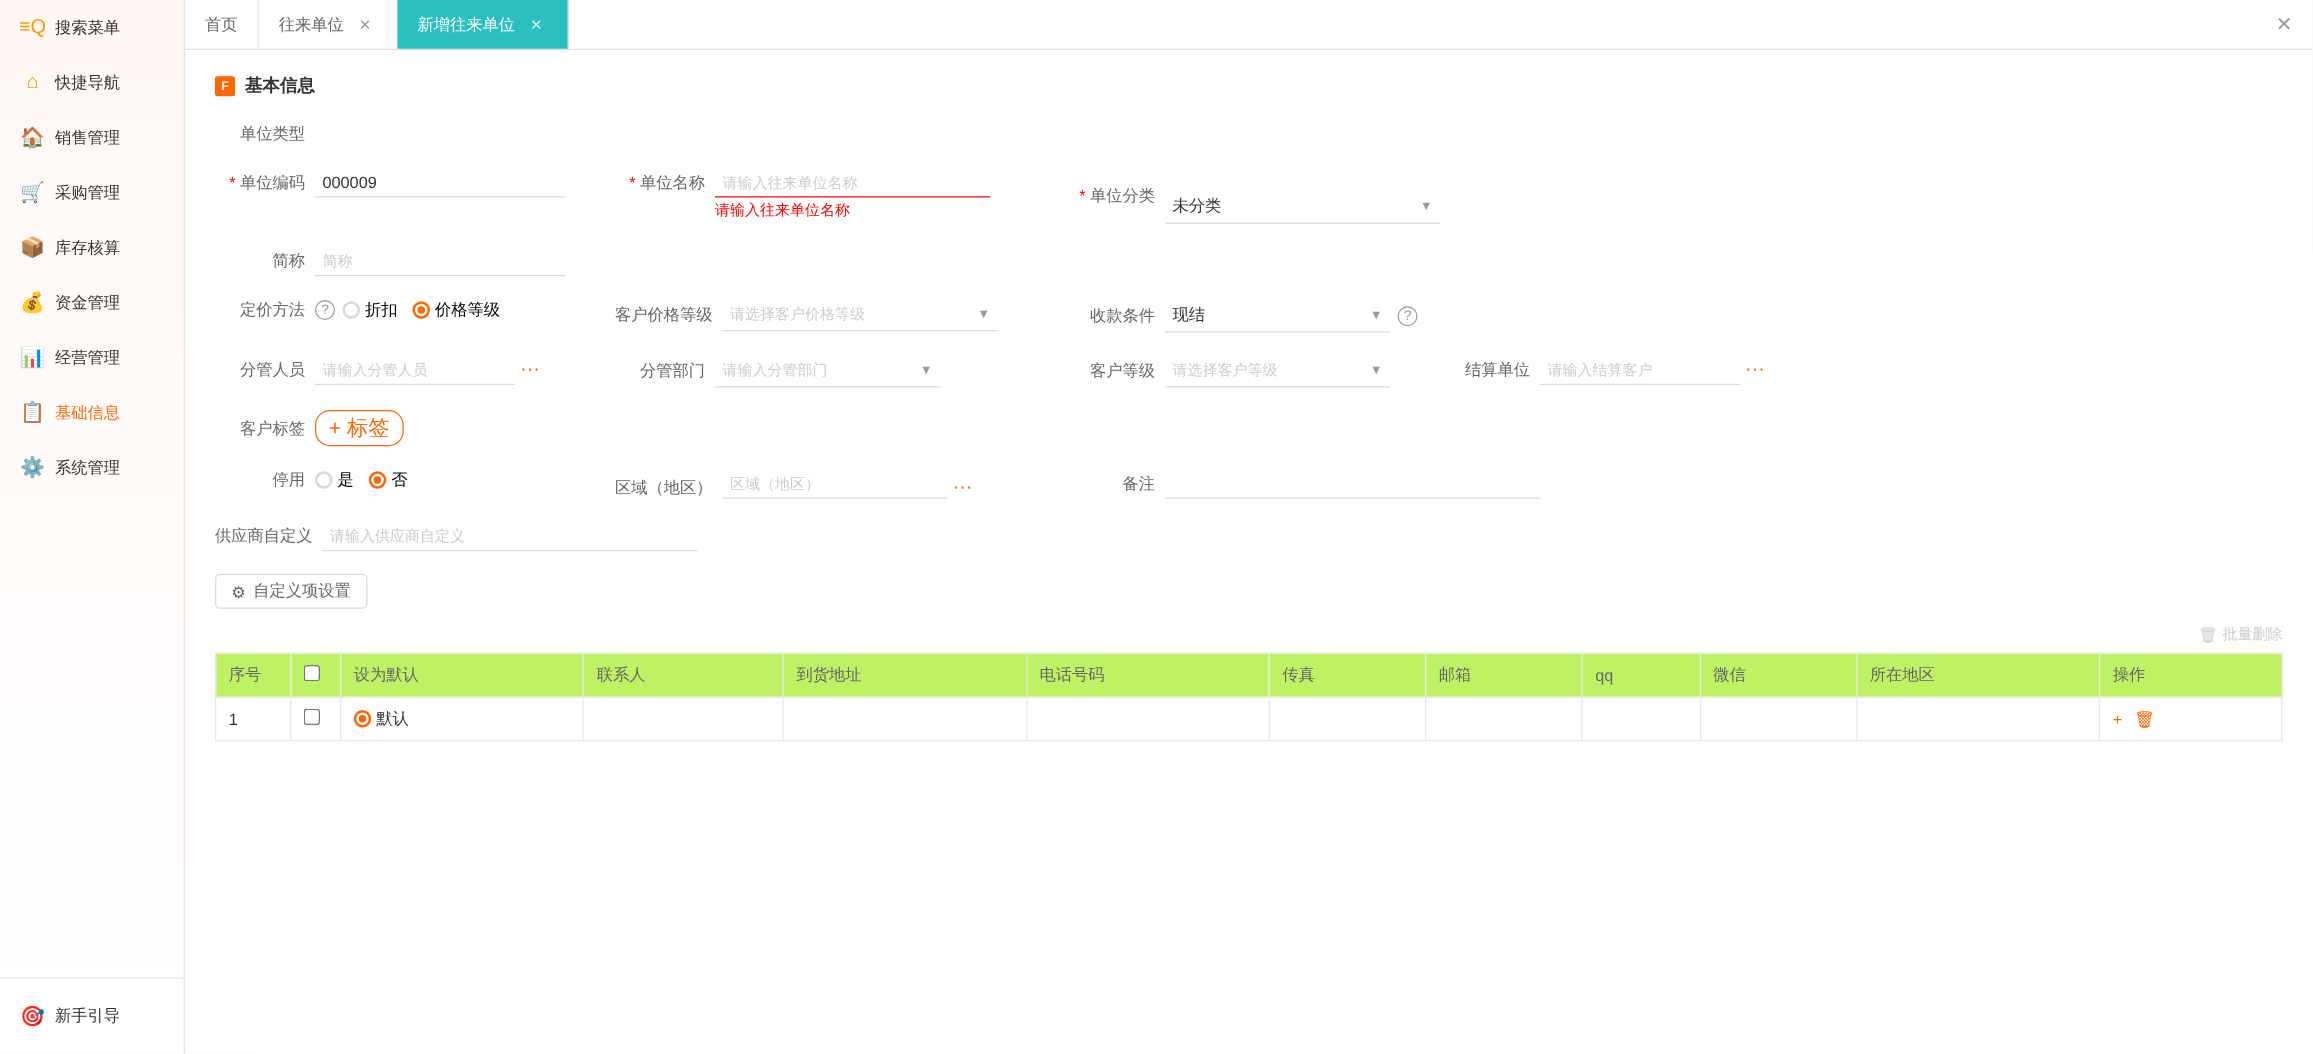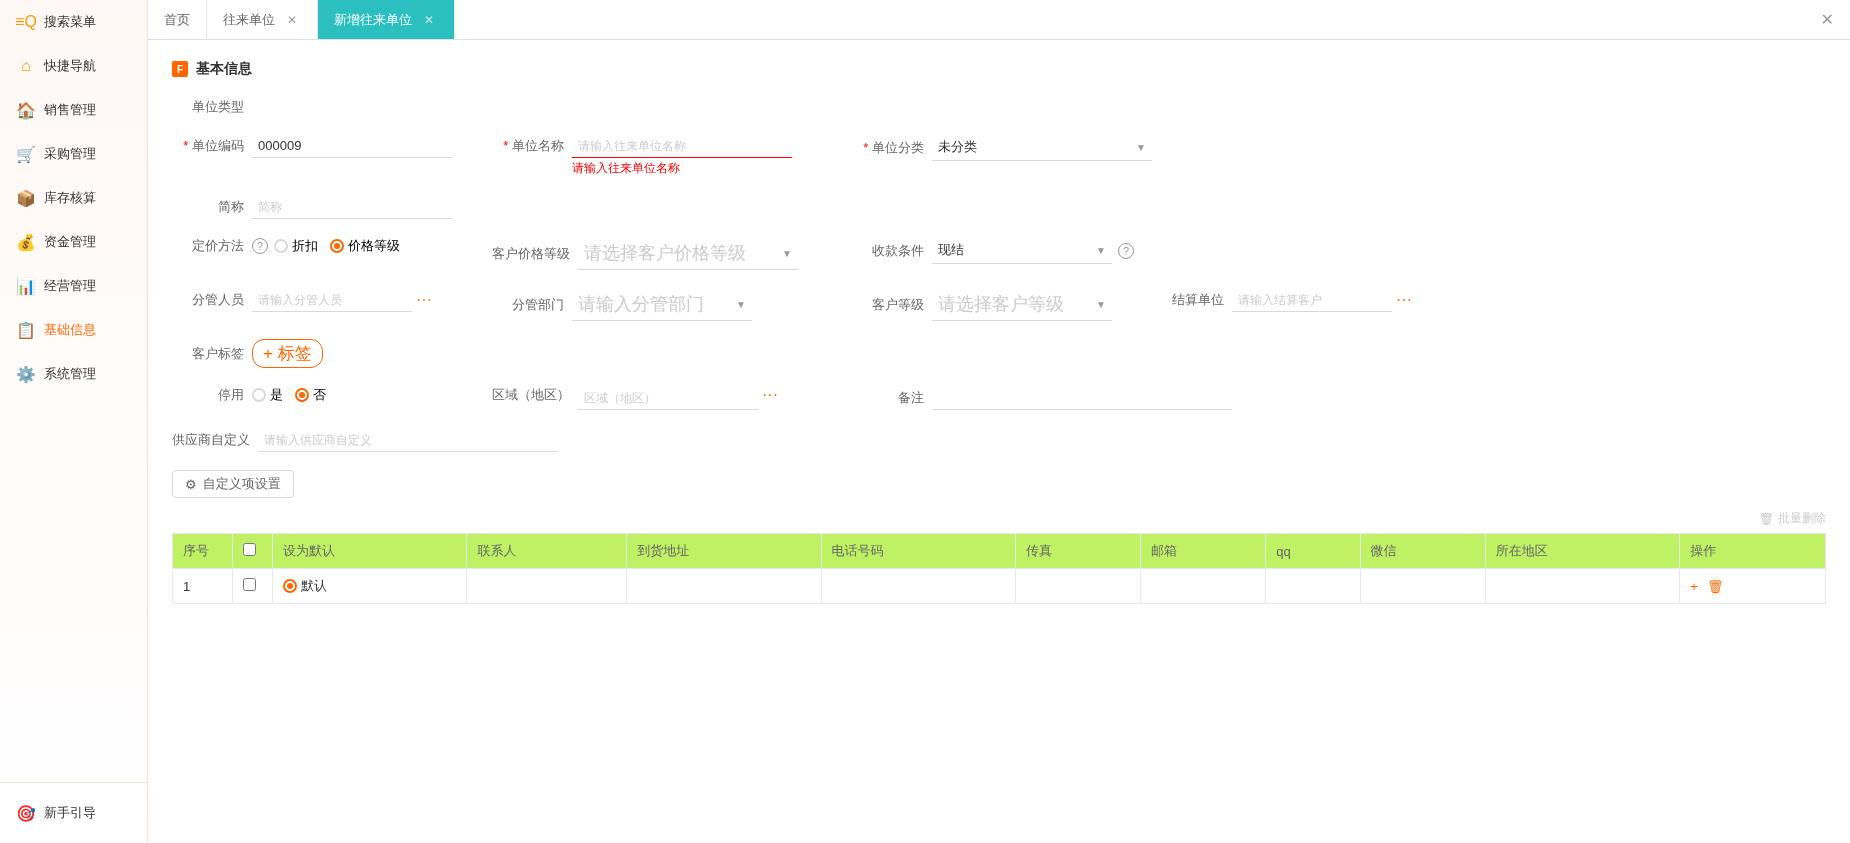--- a/index.html
+++ b/index.html
@@ -183,21 +183,21 @@
     .form-select {
       display: flex;
       align-items: center;
       border-bottom: 1px solid #d9d9d9;
       padding: 4px 6px;
       width: 200px;
       cursor: pointer;
       gap: 4px;
     }
     .form-select-text { flex: 1; color: #333; font-size: 13px; }
-    .form-select-text.placeholder { color: #ccc; font-size: 18px; }
+    .form-select-text.placeholder { color: #ccc; font-size: 12px; }
     .chevron { font-size: 10px; color: #999; }
 
     
     .radio-group { display: flex; align-items: center; gap: 12px; }
     .radio-item { display: flex; align-items: center; gap: 4px; cursor: pointer; }
     .radio-circle {
       width: 14px; height: 14px;
       border-radius: 50%;
       border: 2px solid #d9d9d9;
       display: flex; align-items: center; justify-content: center;
@@ -417,21 +417,21 @@
       </div>
       <div class="form-group" style="flex:0 0 360px; flex-direction:column; align-items:flex-start;">
         <div style="display:flex;align-items:center;">
           <span class="form-label required">单位名称</span>
           <input class="form-control error" type="text" style="width: 220px; border-bottom-color: red;" placeholder="请输入往来单位名称">
         </div>
         <div class="error-hint">请输入往来单位名称</div>
       </div>
       <div class="form-group">
         <span class="form-label required">单位分类</span>
-        <div class="form-select" style="width:220px;">
+        <div class="form-select" style="width:220px;margin-top:18px;">
           <span class="form-select-text">未分类</span>
           <span class="chevron">▼</span>
         </div>
       </div>
     </div>
 
     <div class="form-row">
       <div class="form-group" style="flex:0 0 320px;">
         <span class="form-label">简称</span>
         <input class="form-control" type="text" style="width: 200px;" placeholder="简称">
@@ -511,21 +511,21 @@
           <div class="radio-item">
             <div class="radio-circle"></div>
             <span>是</span>
           </div>
           <div class="radio-item">
             <div class="radio-circle checked"></div>
             <span>否</span>
           </div>
         </div>
       </div>
-      <div class="form-group" style="flex:0 0 360px; align-items:flex-start;">
+      <div class="form-group" style="flex:0 0 360px; align-items:flex-end;">
         <span class="form-label">区域（地区）</span>
         <input class="form-control" type="text" style="width: 180px;" placeholder="区域（地区）">
         <span class="more-dots">···</span>
       </div>
       <div class="form-group">
         <span class="form-label">备注</span>
         <input class="form-control" type="text" style="width: 300px;">
       </div>
     </div>
 

